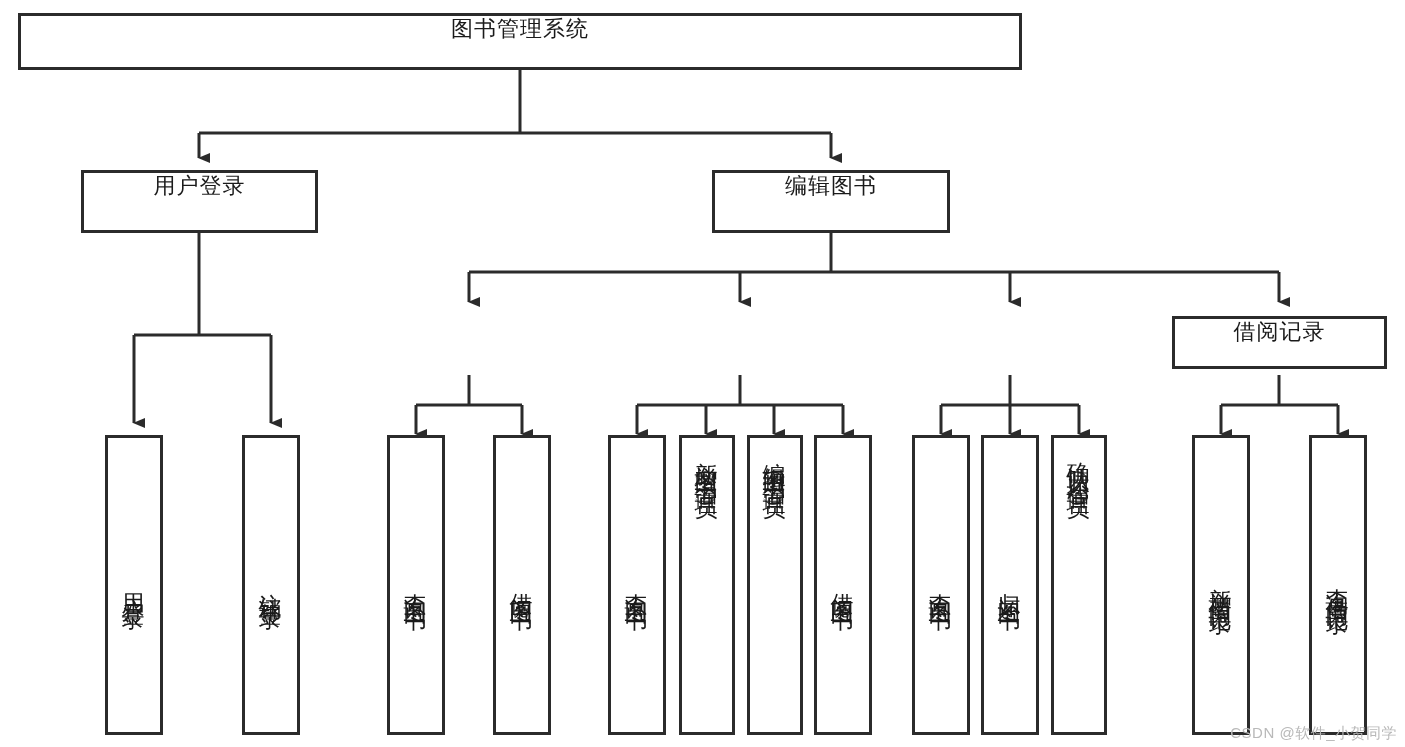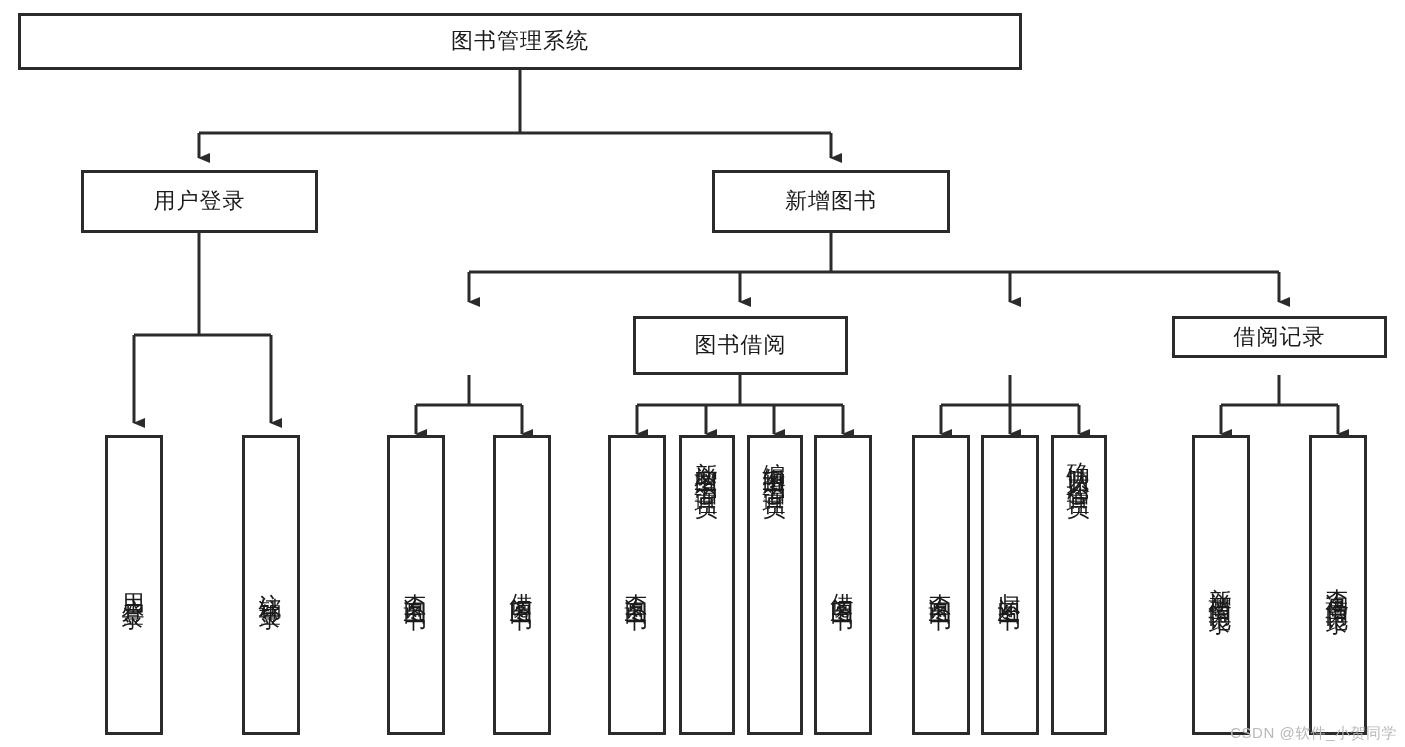--- a/index.html
+++ b/index.html
@@ -22,21 +22,21 @@
     width: 1405px;
     height: 747px;
     pointer-events: none;
   }
   .node {
     position: absolute;
     box-sizing: border-box;
     border: 3px solid #2b2b2b;
     background: #ffffff;
     display: flex;
-    align-items: center;
+    align-items: flex-start;
     justify-content: center;
     text-align: center;
     color: #1a1a1a;
   }
   .node.horiz {
     font-size: 22px;
     line-height: 1.2;
     letter-spacing: 1px;
   }
   .node.vert {
@@ -123,30 +123,27 @@
 
   <div class="node horiz" style="left:18px; top:13px; width:1004px; height:57px;">
     <span class="node-label">图书管理系统</span>
   </div>
 
   <div class="node horiz" style="left:81px; top:170px; width:237px; height:63px;">
     <span class="node-label">用户登录</span>
   </div>
 
   <div class="node horiz" style="left:712px; top:170px; width:238px; height:63px;">
-    <span class="node-label">新增图书</span>
+    <span class="node-label">编辑图书</span>
   </div>
 
 
-  <div class="node horiz" style="left:633px; top:316px; width:215px; height:59px;">
-    <span class="node-label">图书借阅</span>
-  </div>
 
 
-  <div class="node horiz" style="left:1172px; top:316px; width:215px; height:42px;">
+  <div class="node horiz" style="left:1172px; top:316px; width:215px; height:53px;">
     <span class="node-label">借阅记录</span>
   </div>
 
   <div class="node vert" style="left:105px; top:435px; width:58px; height:300px;">
     <span class="node-label">用户登录</span>
   </div>
 
   <div class="node vert" style="left:242px; top:435px; width:58px; height:300px;">
     <span class="node-label">注销登录</span>
   </div>

